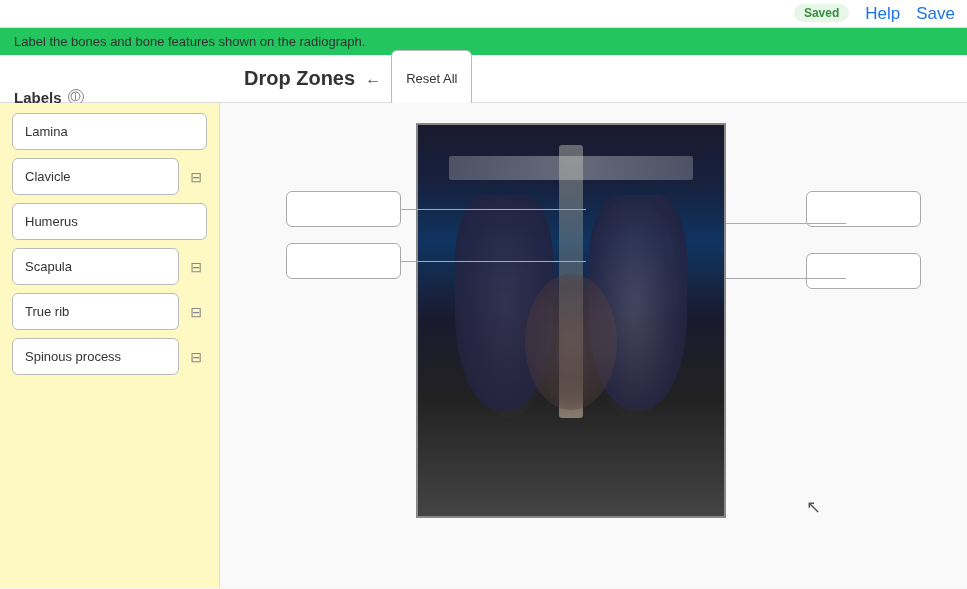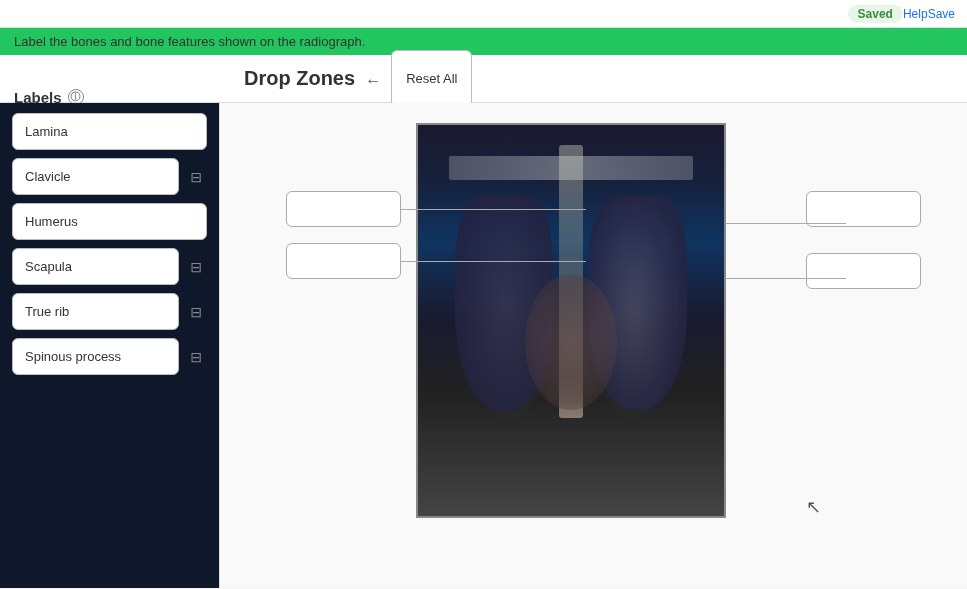--- a/index.html
+++ b/index.html
@@ -9,36 +9,37 @@
       width: 967px;
       height: 589px;
       overflow: hidden;
       position: relative;
     }
 
     
     .top-bar {
       display: flex;
       justify-content: flex-end;
-      align-items: center;
+      align-items: flex-start;
       background: #fff;
       padding: 4px 12px;
       border-bottom: 1px solid #ddd;
+      gap: 16px;
       height: 28px;
     }
     .top-bar-status {
       background: #e8f5e9;
       color: #388e3c;
       padding: 2px 10px;
       border-radius: 12px;
       font-size: 12px;
       font-weight: bold;
     }
     .top-bar-link {
-      font-size: 12px;
+      font-size: 17px;
       color: #1a73e8;
       cursor: pointer;
       text-decoration: none;
     }
 
     
     .instruction {
       padding: 6px 14px;
       font-size: 13px;
       color: #333;
@@ -50,21 +51,21 @@
       display: flex;
       flex-direction: row;
       height: calc(589px - 28px - 28px - 48px);
       background: #fff;
     }
 
     
     .labels-panel {
       width: 220px;
       border-right: 1px solid #ddd;
-      background: #0f172a;
+      background: #fef9c3;
       padding: 10px 12px;
       display: flex;
       flex-direction: column;
       gap: 8px;
       overflow-y: auto;
     }
     .labels-header {
       font-size: 15px;
       font-weight: bold;
       color: #333;

